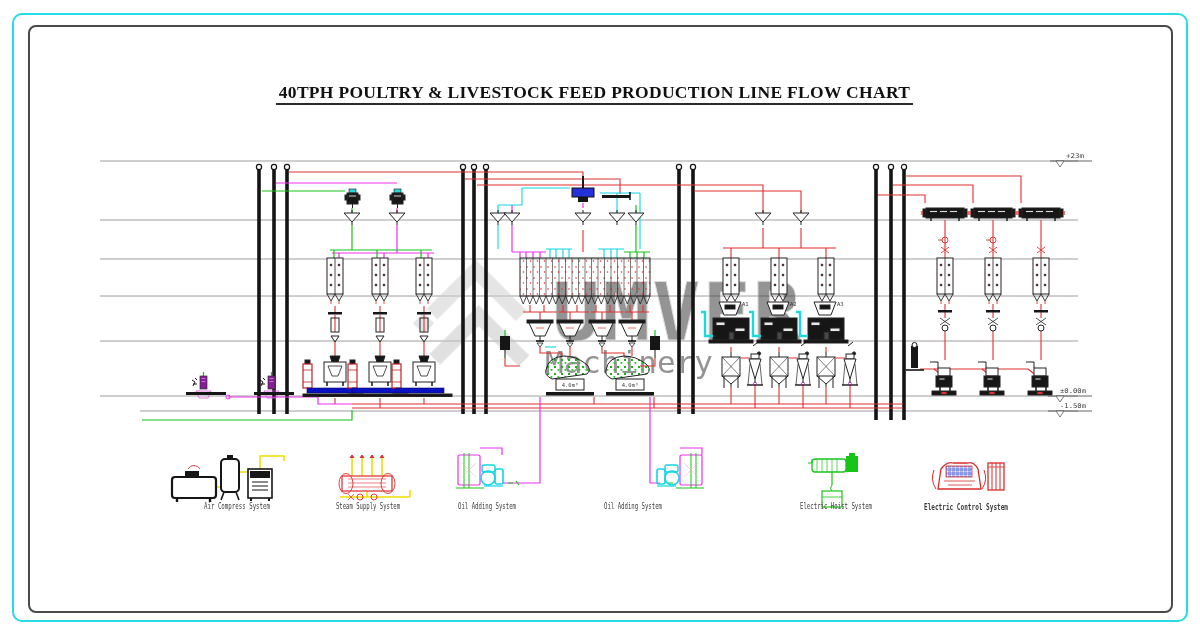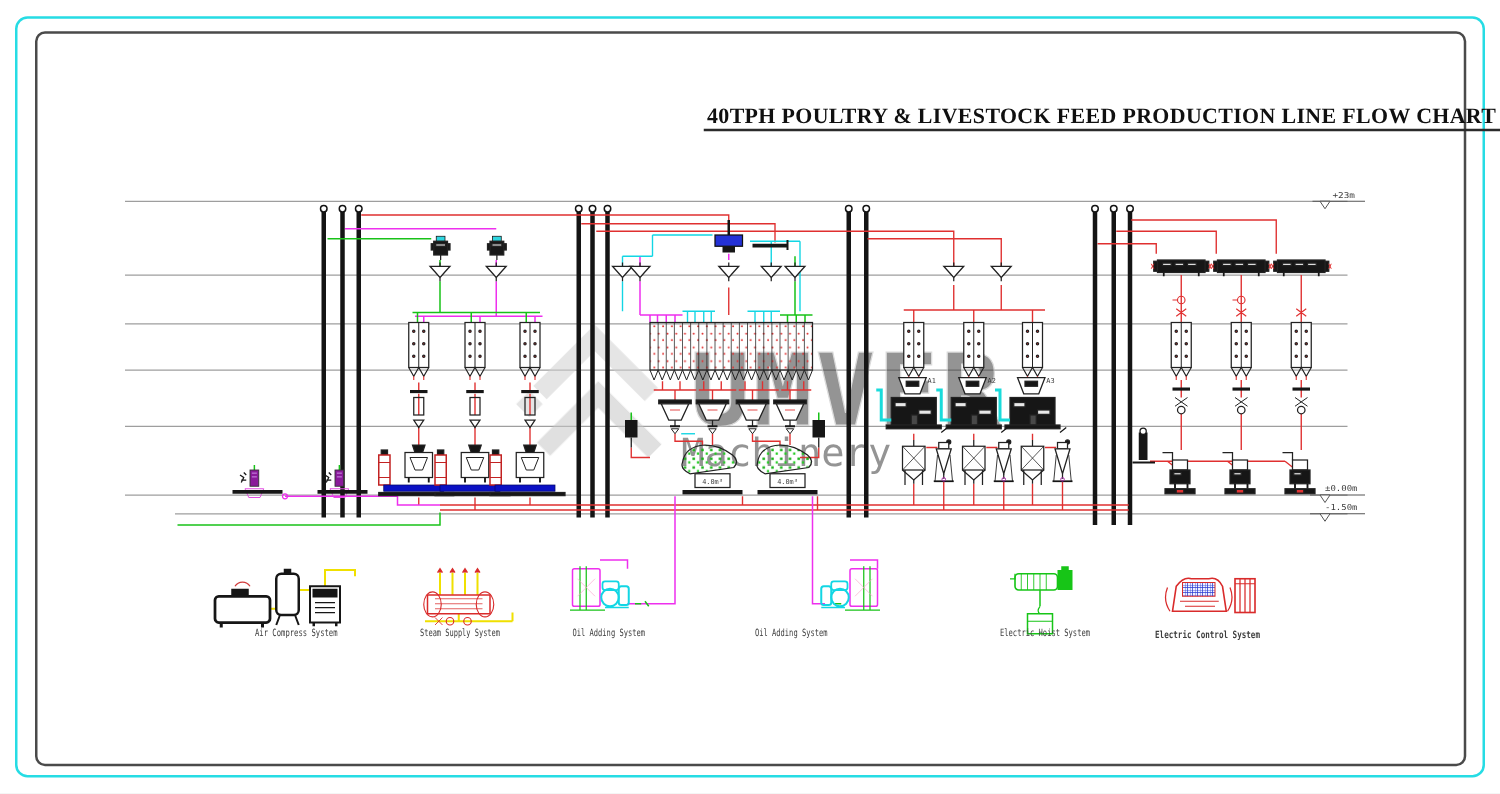--- a/index.html
+++ b/index.html
@@ -2,21 +2,21 @@
 <html><head>
 <meta charset="utf-8">
 <style>
   html,body{margin:0;padding:0;background:#e8e8e8;}
   #page{position:relative;width:1200px;height:635px;background:#ffffff;overflow:hidden;
         font-family:"DejaVu Sans Mono",monospace;}
   .border-cyan{position:absolute;left:12px;top:13px;right:12px;bottom:13px;
         border:2px solid #26dce4;border-radius:10px;}
   .border-dark{position:absolute;left:28px;top:25px;right:27px;bottom:22px;
         border:2px solid #4a4a4a;border-radius:8px;}
-  #title-wrap{position:absolute;top:82px;left:0;right:0;text-align:right;}
+  #title-wrap{position:absolute;top:82px;left:0;right:11px;text-align:center;}
   #title-wrap span{font-family:"Liberation Serif","DejaVu Serif",serif;font-weight:bold;
         font-size:17.5px;letter-spacing:.3px;color:#101010;
         border-bottom:2px solid #2b2b2b;padding:0 3px 1px 3px;}
   svg{position:absolute;left:0;top:0;}
   text{font-family:"DejaVu Sans Mono",monospace;fill:#3c3c3c;}
 </style>
 </head>
 <body>
 
 <div id="page">

